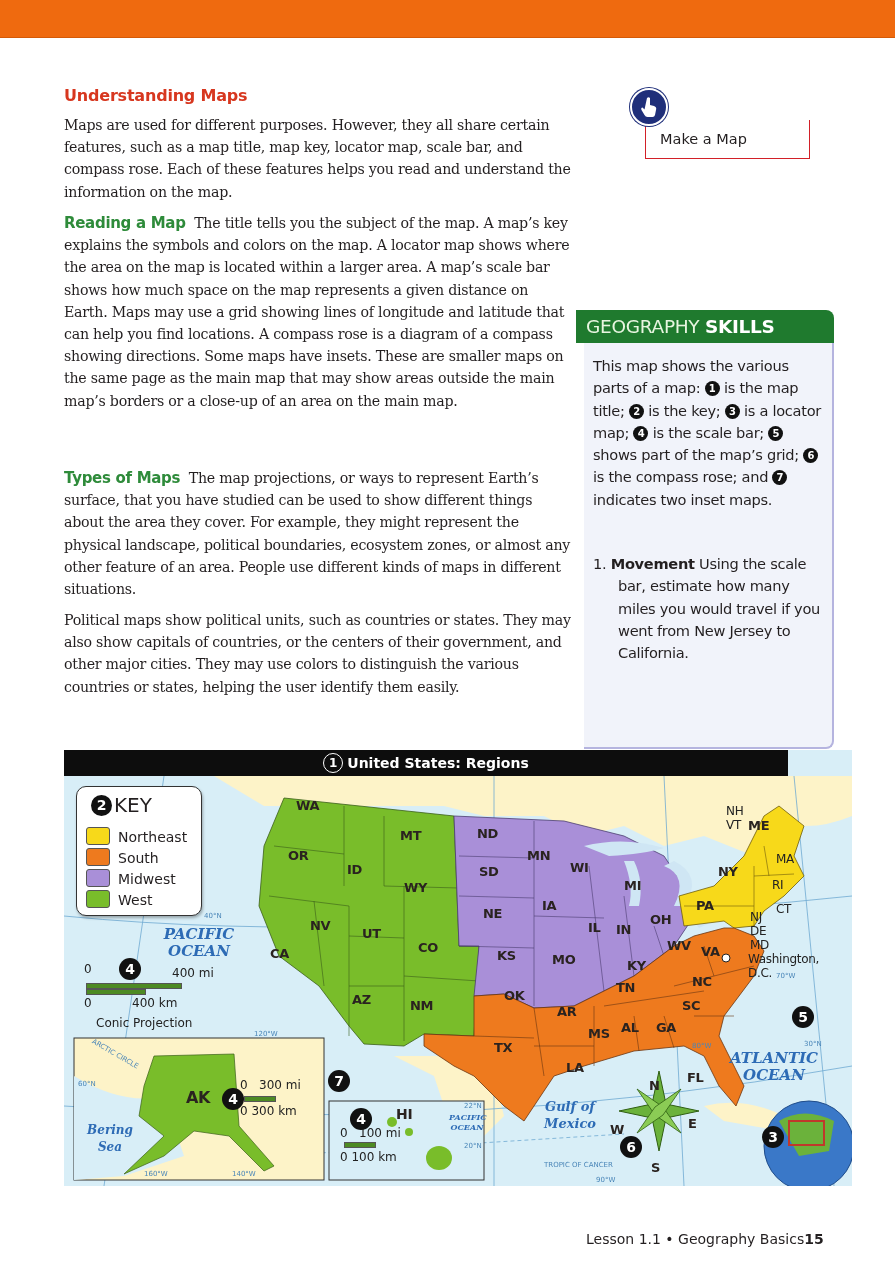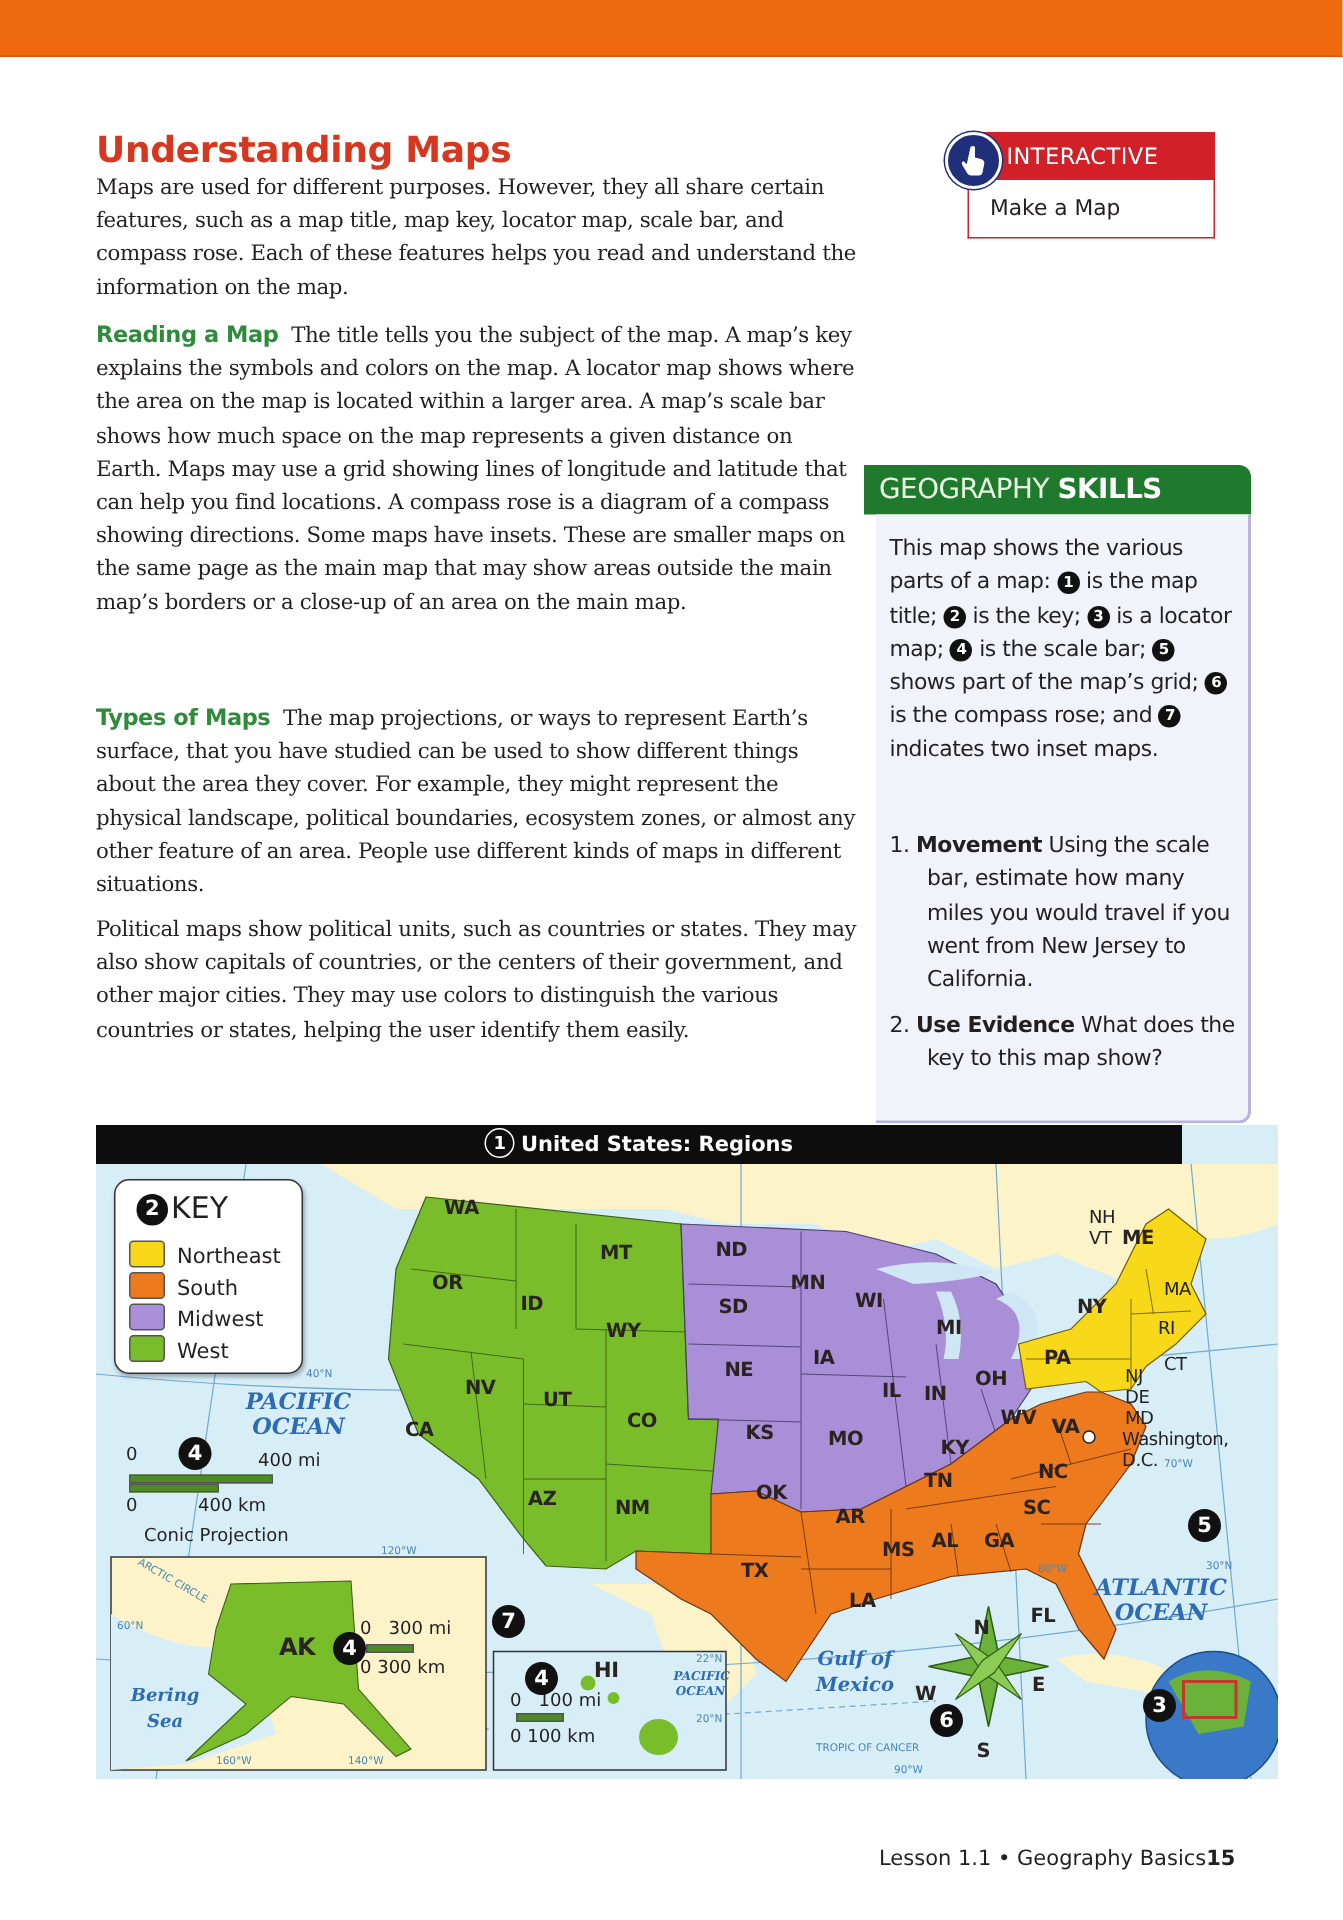--- a/index.html
+++ b/index.html
@@ -4,21 +4,21 @@
 <style>
   html, body { margin: 0; padding: 0; }
   body {
     width: 895px; height: 1280px; position: relative; overflow: hidden;
     background: #ffffff;
     font-family: "DejaVu Serif", serif;
     color: #231f20;
   }
   .top-bar { position: absolute; left: 0; top: 0; width: 895px; height: 37px; background: #ef6a0f; border-bottom: 1px solid #d45a08; }
 
-  .section-title { position: absolute; left: 64px; top: 86px; font-family: "DejaVu Sans", sans-serif; font-weight: bold; font-size: 24px; color: #d7371f; letter-spacing: -0.2px; }
+  .section-title { position: absolute; left: 64px; top: 86px; font-family: "DejaVu Sans", sans-serif; font-weight: bold; font-size: 16px; color: #d7371f; letter-spacing: -0.2px; }
   .para { position: absolute; left: 64px; width: 510px; font-size: 14.2px; line-height: 22.2px; letter-spacing: -0.25px; margin: 0; }
   .para .lead { font-family: "DejaVu Sans", sans-serif; font-weight: bold; color: #2e8b3a; font-size: 15px; letter-spacing: -0.3px; }
   #p1 { top: 114px; }
   #p2 { top: 212px; }
   #p3 { top: 467px; }
   #p4 { top: 609px; }
 
   
   .interactive { position: absolute; left: 630px; top: 88px; width: 180px; height: 72px; }
   .interactive .head { position: absolute; left: 15px; top: 0; width: 165px; height: 32px; background: #d22028; color: #fff; font-family: "DejaVu Sans", sans-serif; font-size: 15px; line-height: 32px; padding-left: 26px; box-sizing: border-box; letter-spacing: 0.3px; }
@@ -64,35 +64,33 @@
 <div class="top-bar"></div>
 
 <div class="section-title">Understanding Maps</div>
 
 <p class="para" id="p1">Maps are used for different purposes. However, they all share certain features, such as a map title, map key, locator map, scale bar, and compass rose. Each of these features helps you read and understand the information on the map.</p>
 <p class="para" id="p2"><span class="lead">Reading a Map</span>&nbsp; <span>The title tells you the subject of the map. A map’s key explains the symbols and colors on the map. A locator map shows where the area on the map is located within a larger area. A map’s scale bar shows how much space on the map represents a given distance on Earth. Maps may use a grid showing lines of longitude and latitude that can help you find locations. A compass rose is a diagram of a compass showing directions. Some maps have insets. These are smaller maps on the same page as the main map that may show areas outside the main map’s borders or a close-up of an area on the main map.</span></p>
 <p class="para" id="p3"><span class="lead">Types of Maps</span>&nbsp; <span>The map projections, or ways to represent Earth’s surface, that you have studied can be used to show different things about the area they cover. For example, they might represent the physical landscape, political boundaries, ecosystem zones, or almost any other feature of an area. People use different kinds of maps in different situations.</span></p>
 <p class="para" id="p4">Political maps show political units, such as countries or states. They may also show capitals of countries, or the centers of their government, and other major cities. They may use colors to distinguish the various countries or states, helping the user identify them easily.</p>
 
 <div class="interactive">
-  <div class="head">INTERACTIVE</div>
   <div class="body">Make a Map</div>
   <div class="hand">
     <svg width="20" height="22" viewBox="0 0 20 22">
         <path d="M8 2 q1.5-1.5 3 0 v7 l4 1 q3 1 2 4 l-1 5 q-.5 2-2.5 2 h-5 q-2 0-3-2 l-3-5 q-1-2 1-2.5 l2 2 z" fill="#fff"></path>
       </svg>
   </div>
 </div>
 
 <div class="geo">
   <div class="hdr"><span>GEOGRAPHY</span> <b>SKILLS</b></div>
   <div class="panel">
     <p class="intro"><span>This map shows the various parts of a map:</span> <span class="num">1</span> <span>is the map title;</span> <span class="num">2</span> <span>is the key;</span> <span class="num">3</span> <span>is a locator map;</span> <span class="num">4</span> <span>is the scale bar;</span> <span class="num">5</span> <span>shows part of the map’s grid;</span> <span class="num">6</span> <span>is the compass rose; and</span> <span class="num">7</span> <span>indicates two inset maps.</span></p>
     <p class="q" id="q1"><span>1.</span> <b>Movement</b> <span>Using the scale bar, estimate how many miles you would travel if you went from New Jersey to California.</span></p>
-    <p class="q" id="q2"><span>2.</span> <b>Use Evidence</b> <span>What does the key to this map show?</span></p>
   </div>
 </div>
 
 <div class="map">
   <div class="map-title"><span class="circ">1</span><span>United States: Regions</span></div>
 
   <svg width="788" height="410" viewBox="0 0 788 410">
 
     <path d="M150 0 H788 V40 Q740 60 700 40 L690 80 L640 60 L600 70 L560 50 L520 60 L480 40 L420 40 L380 30 L200 30 Z" fill="#fdf3c8"></path>
     <path d="M330 280 L370 300 L380 330 L400 350 L420 360 L440 340 L430 300 L410 280 Z" fill="#fdf3c8"></path>

